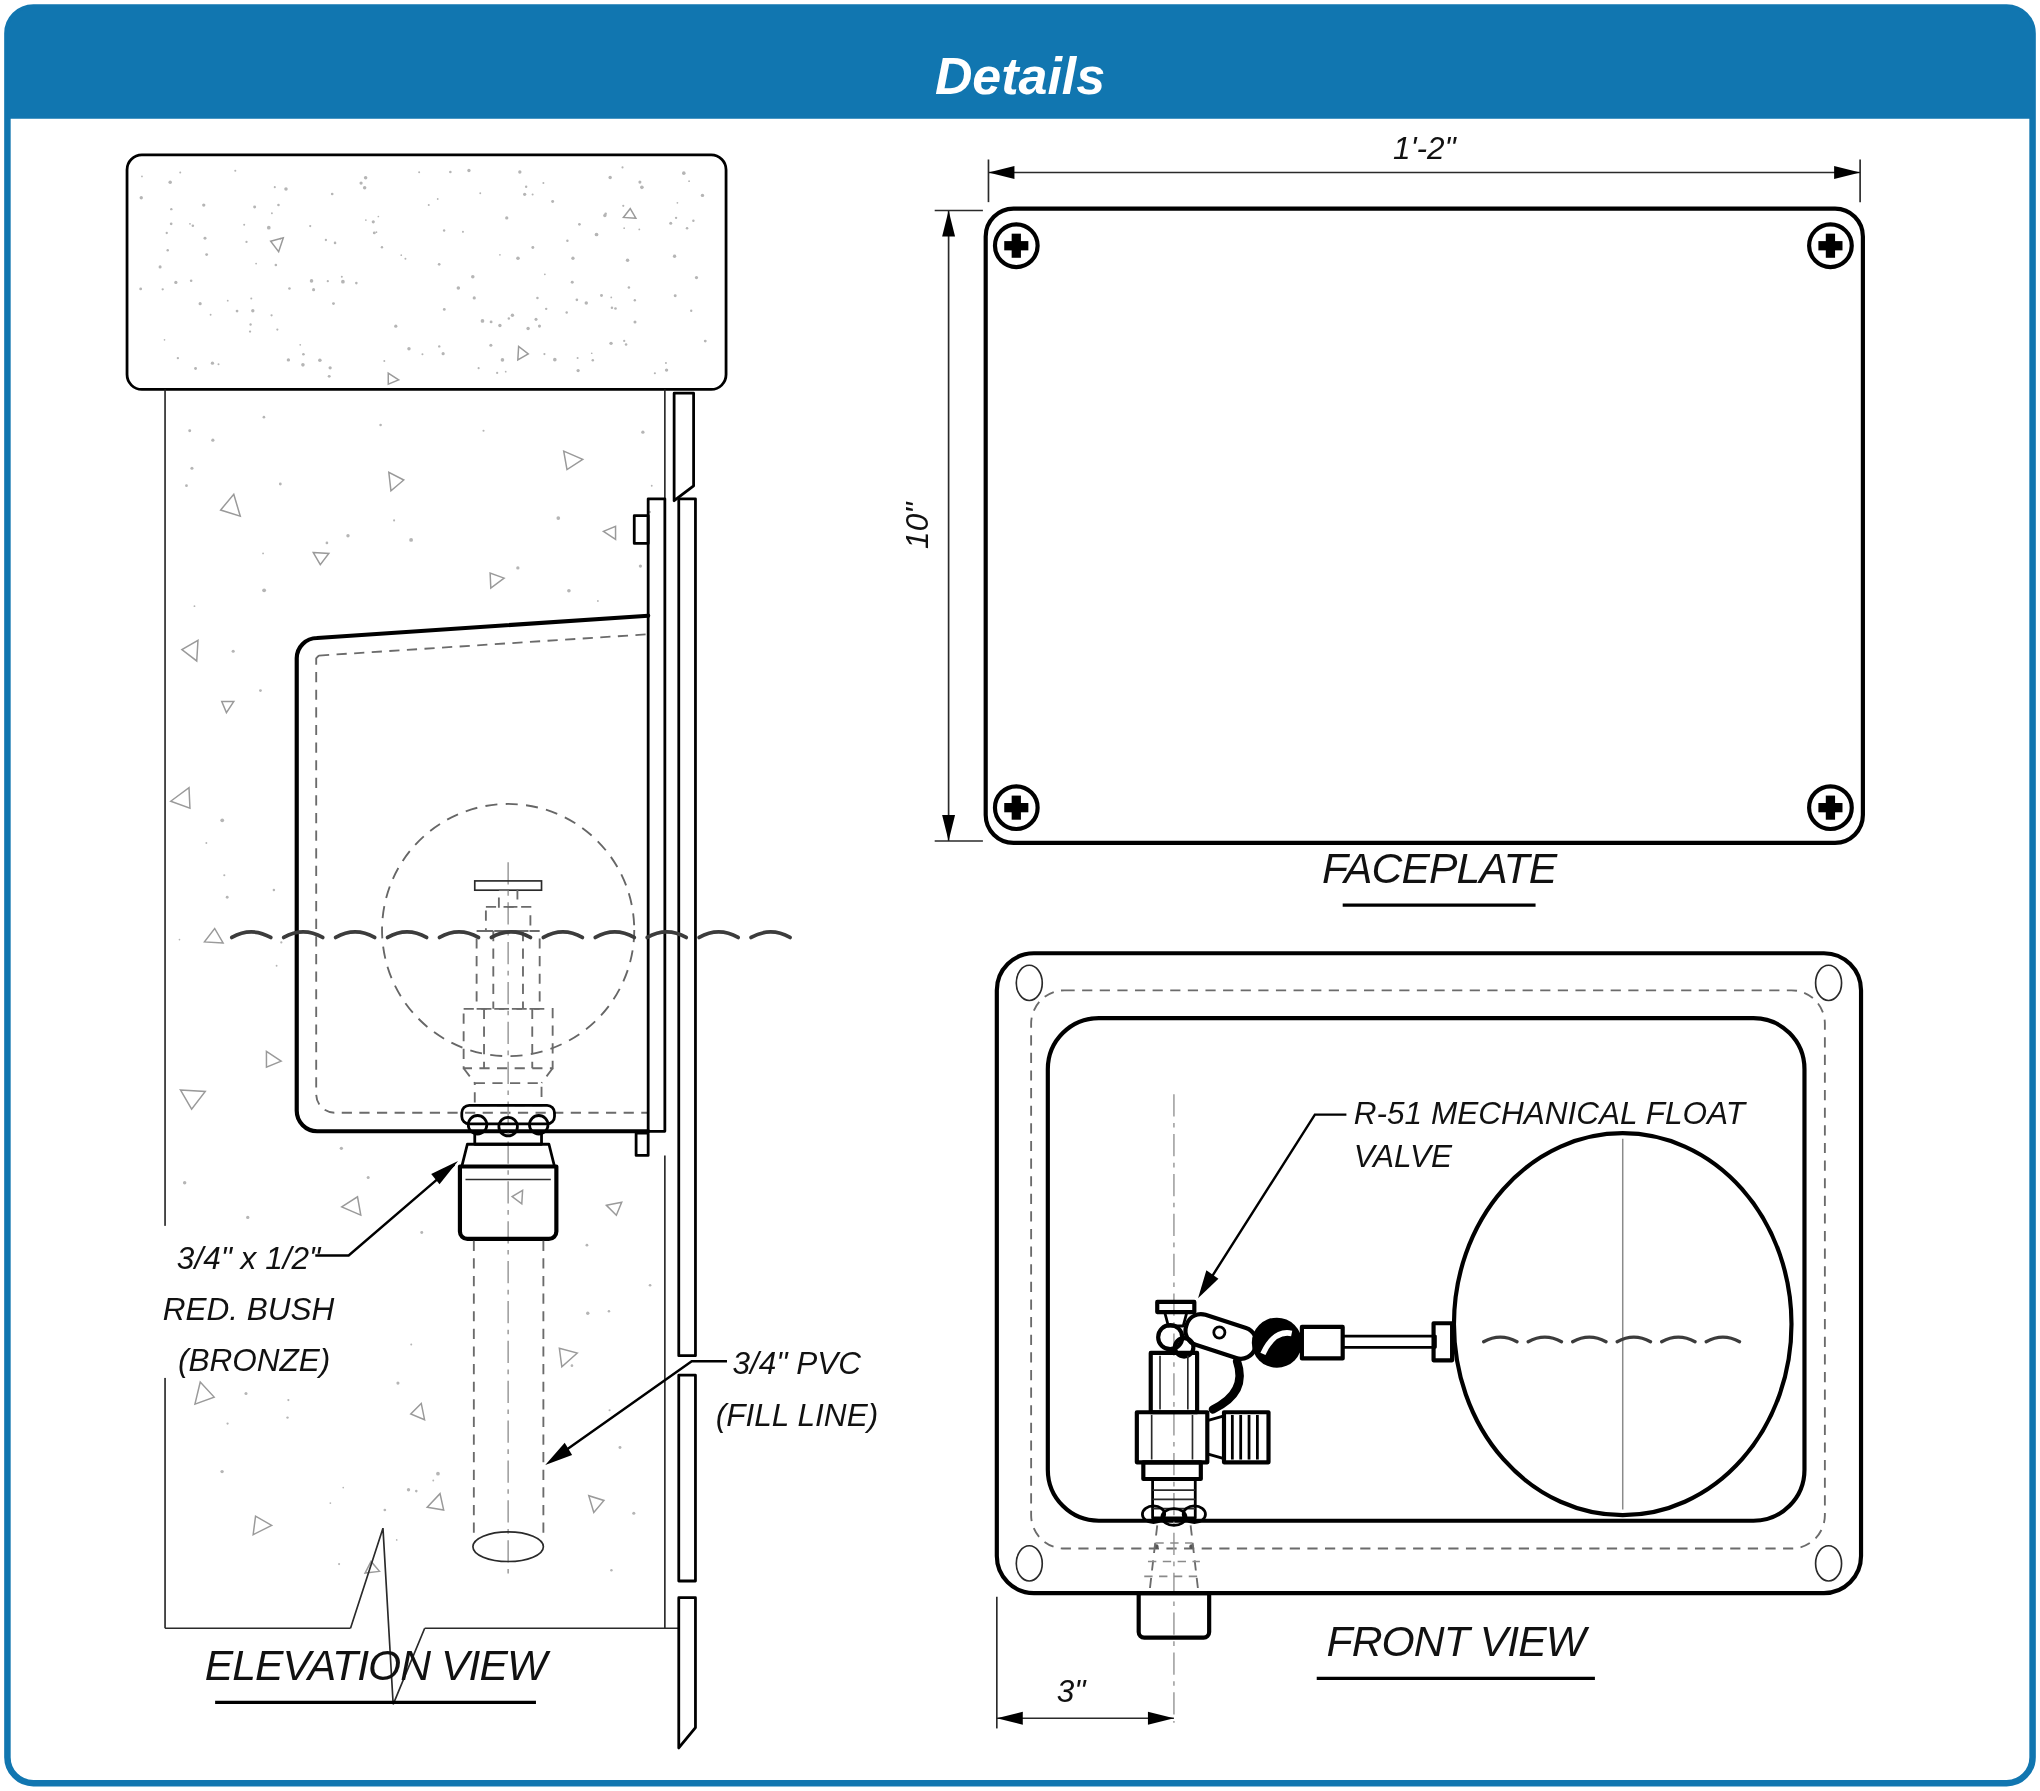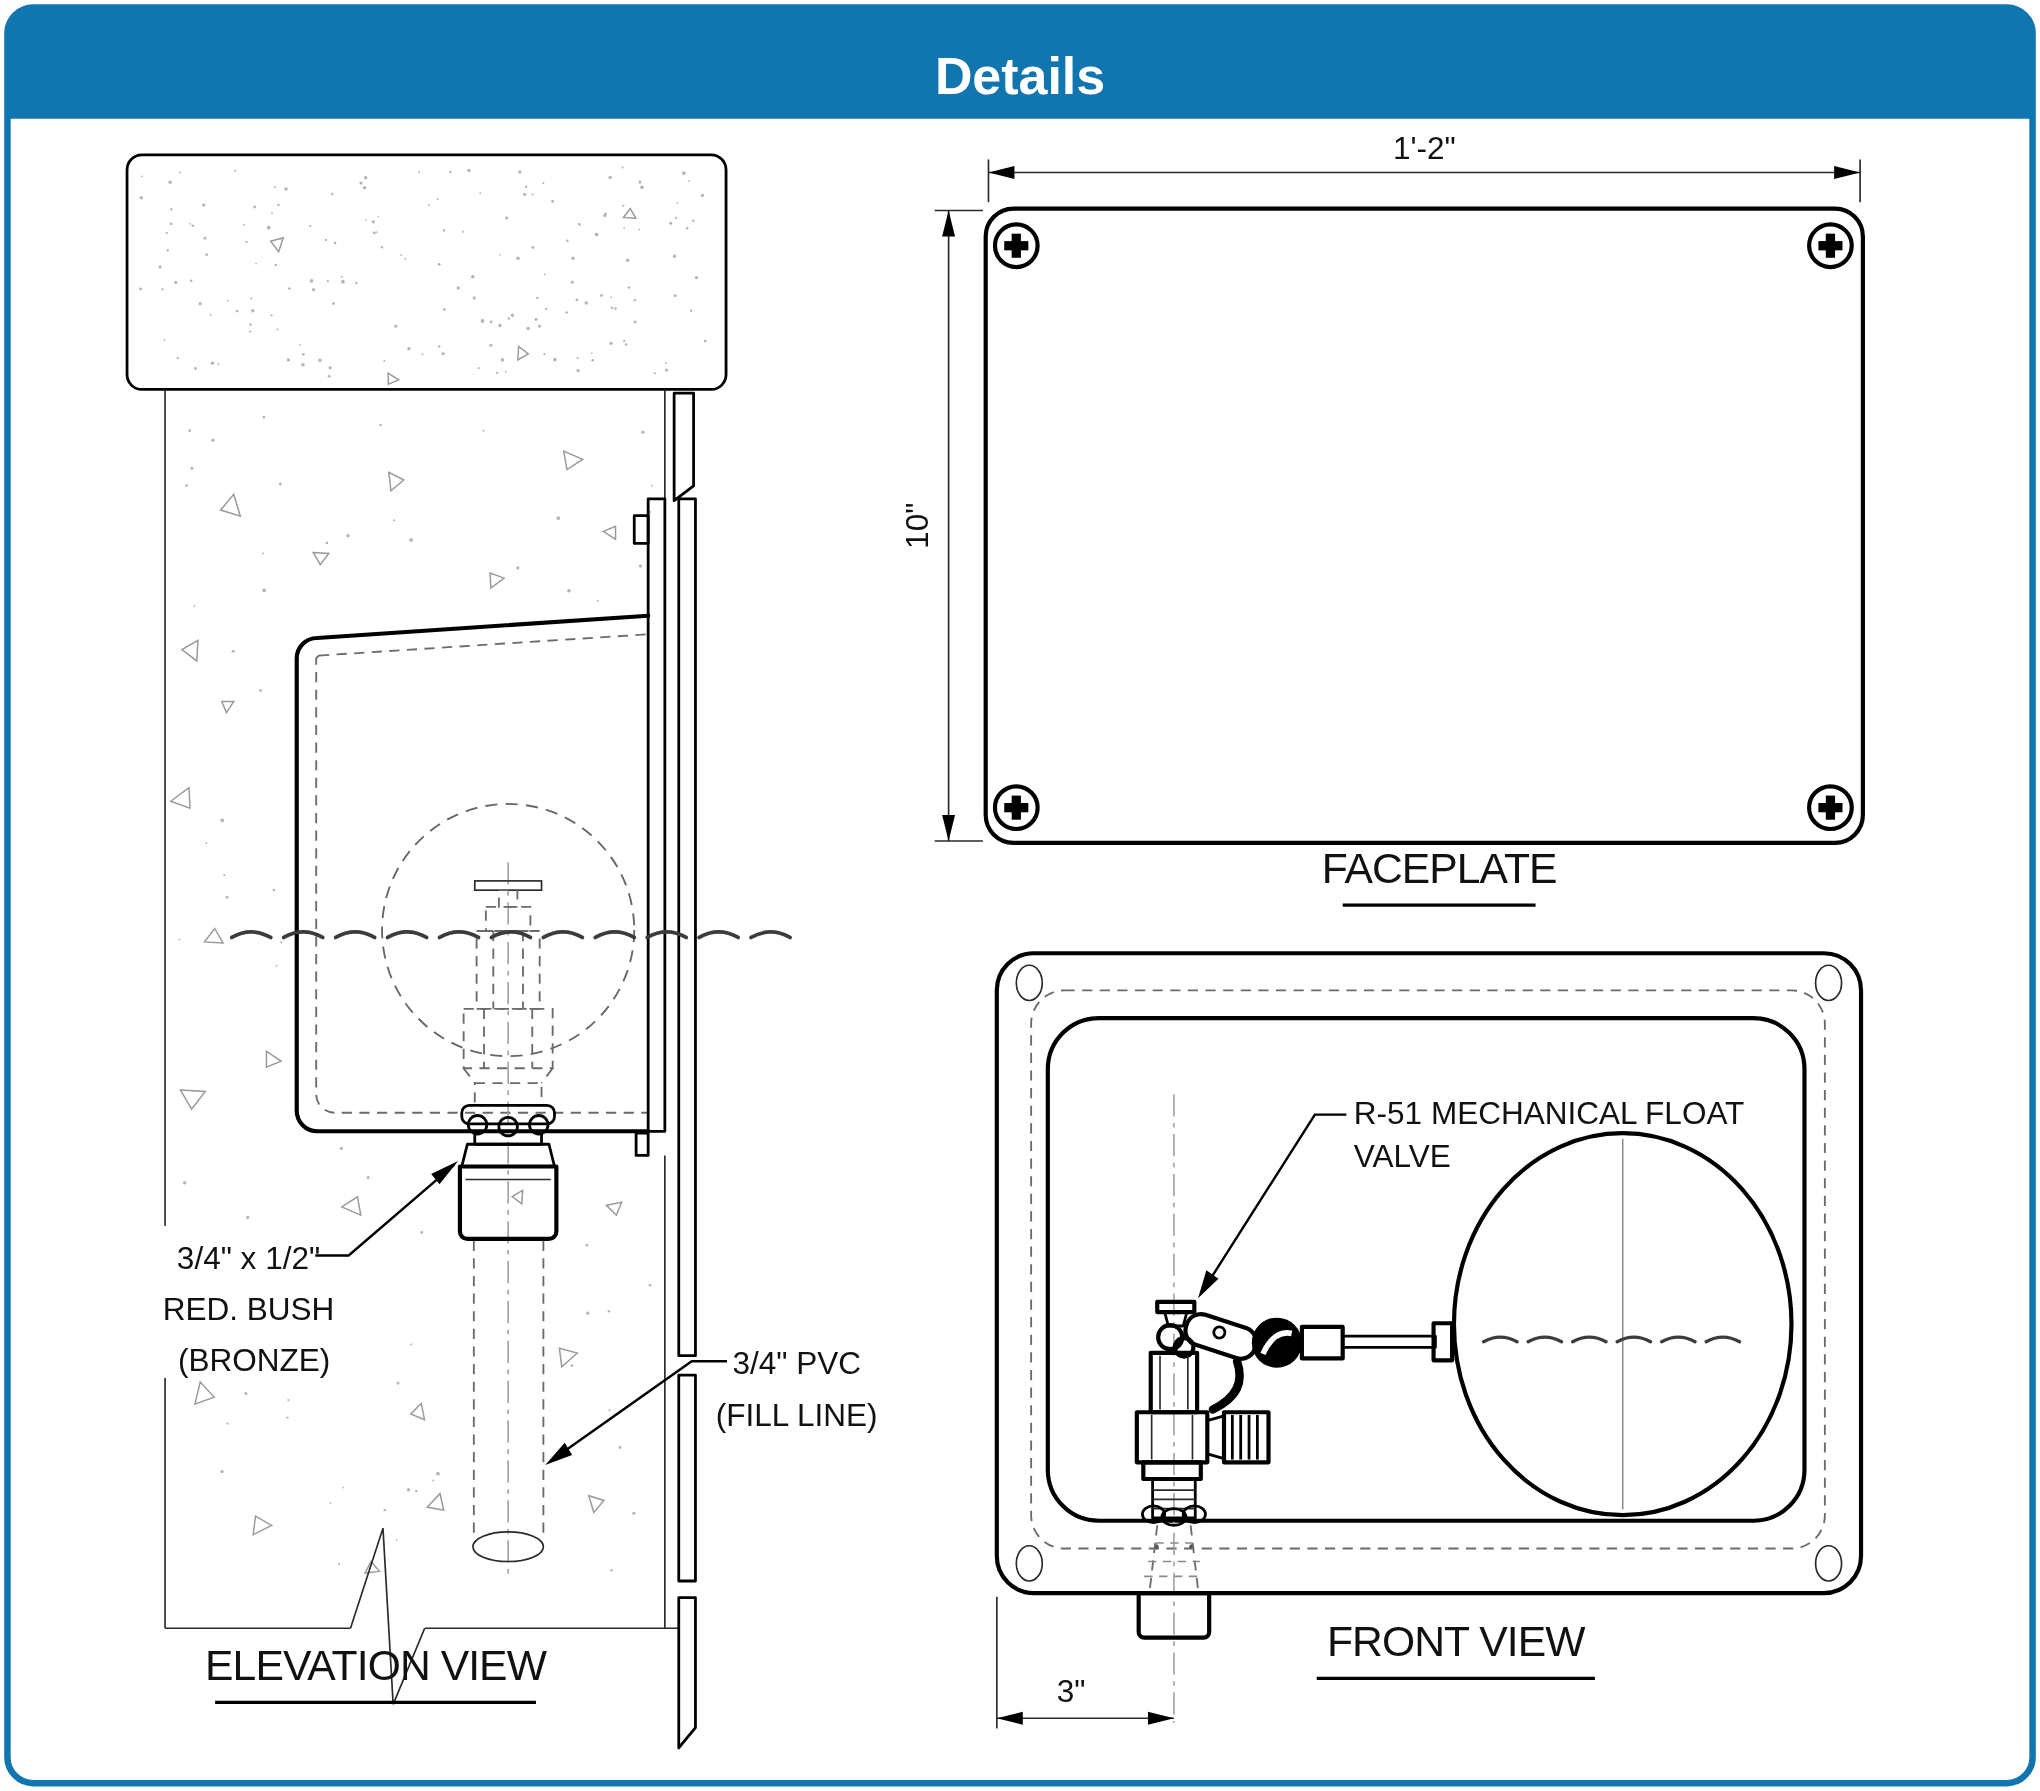--- a/index.html
+++ b/index.html
@@ -1,16 +1,16 @@
 <!DOCTYPE html>
 <html style="font-size:15px"><head>
 <meta charset="utf-8">
 <style>
   html,body{margin:0;padding:0;background:#ffffff;}
-  .page{width:100%;max-width:2041px;margin:0 auto;}
+  .page{width:100%;max-width:2041px;margin:0 auto;font-style:italic;}
   svg{display:block;width:100%;height:auto;background:#fff;}
   text{font-family:"Liberation Sans", sans-serif;fill:#111;}
   .viewlabel{font-size:46px;letter-spacing:-1px;}
   .dimtext{font-size:34px;}
   .notetext{font-size:34px;}
   .title{font-size:56px;font-weight:bold;fill:#ffffff;}
   .bold{stroke:#000;fill:none;stroke-width:4.5;stroke-linejoin:round;stroke-linecap:round;}
   .med{stroke:#000;fill:none;stroke-width:3;stroke-linejoin:round;}
   .thin{stroke:#2a2a2a;fill:none;stroke-width:1.8;}
   .dash{stroke:#6b6b6b;fill:none;stroke-width:2;stroke-dasharray:11 8;}

